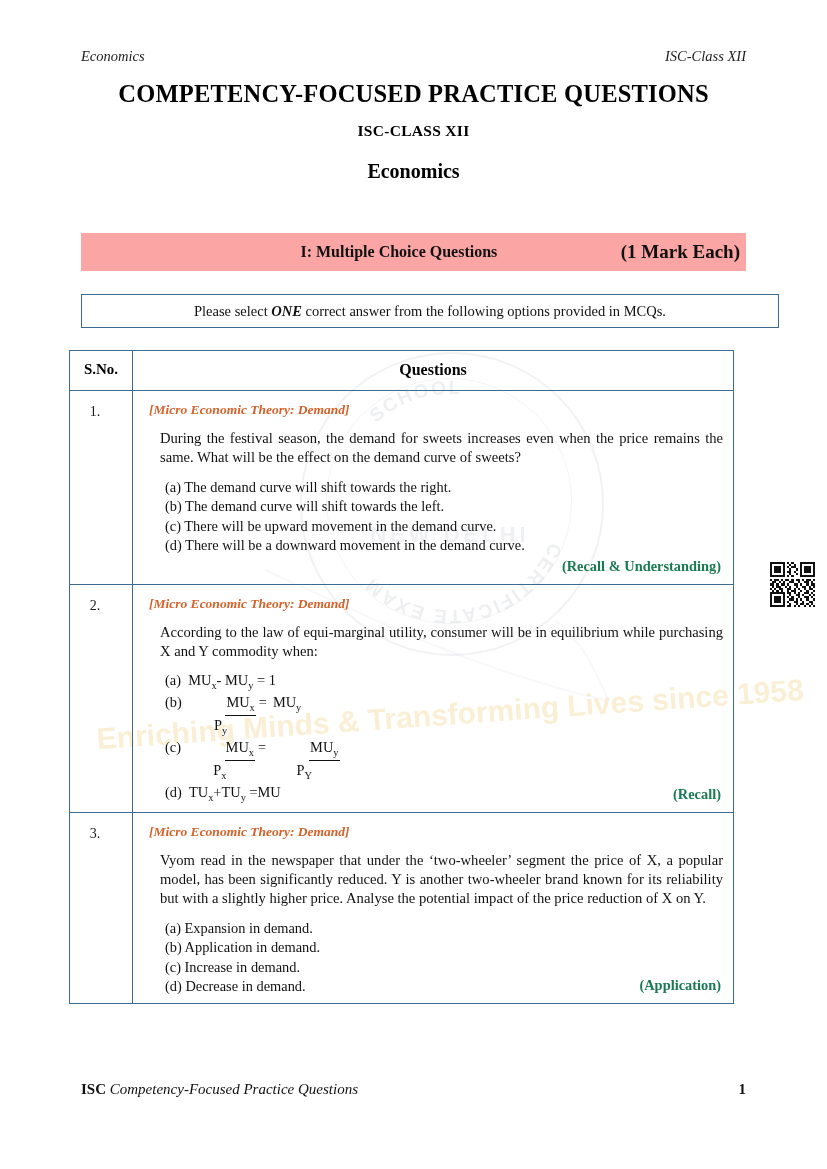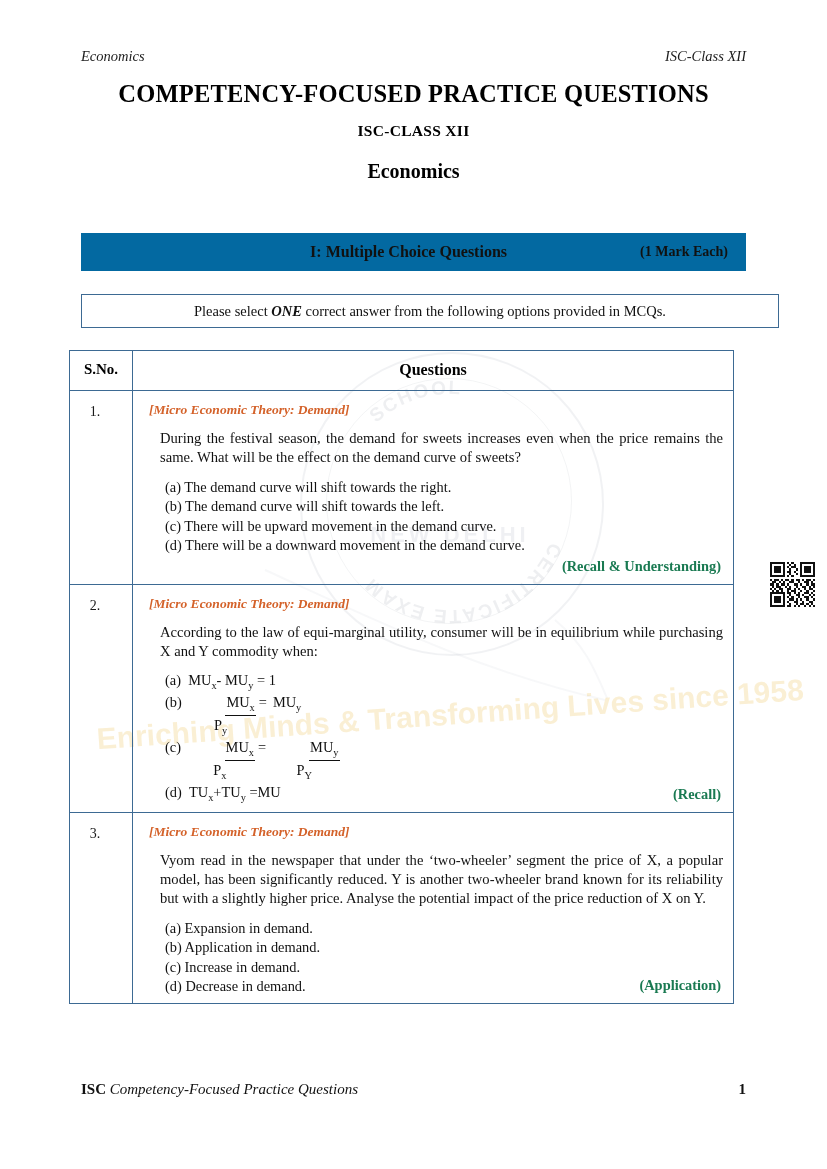--- a/index.html
+++ b/index.html
@@ -142,37 +142,37 @@
     color: #000;
   }
 
   
   .section-bar {
     position: absolute;
     top: 233px;
     left: 81px;
     width: 665px;
     height: 38px;
-    background: #0369a1;
+    background: #fca5a5;
     display: flex;
     align-items: center;
   }
   .section-bar-title {
     flex: 1;
     text-align: center;
     font-weight: bold;
     font-size: 16px;
     color: #111;
     padding-left: 96px;
   }
   .section-bar-marks {
     font-weight: bold;
-    font-size: 14px;
+    font-size: 19px;
     color: #111;
-    padding-right: 18px;
+    padding-right: 6px;
     white-space: nowrap;
   }
 
   
   .instruction-box {
     position: absolute;
     top: 294px;
     left: 81px;
     width: 698px;
     height: 34px;

